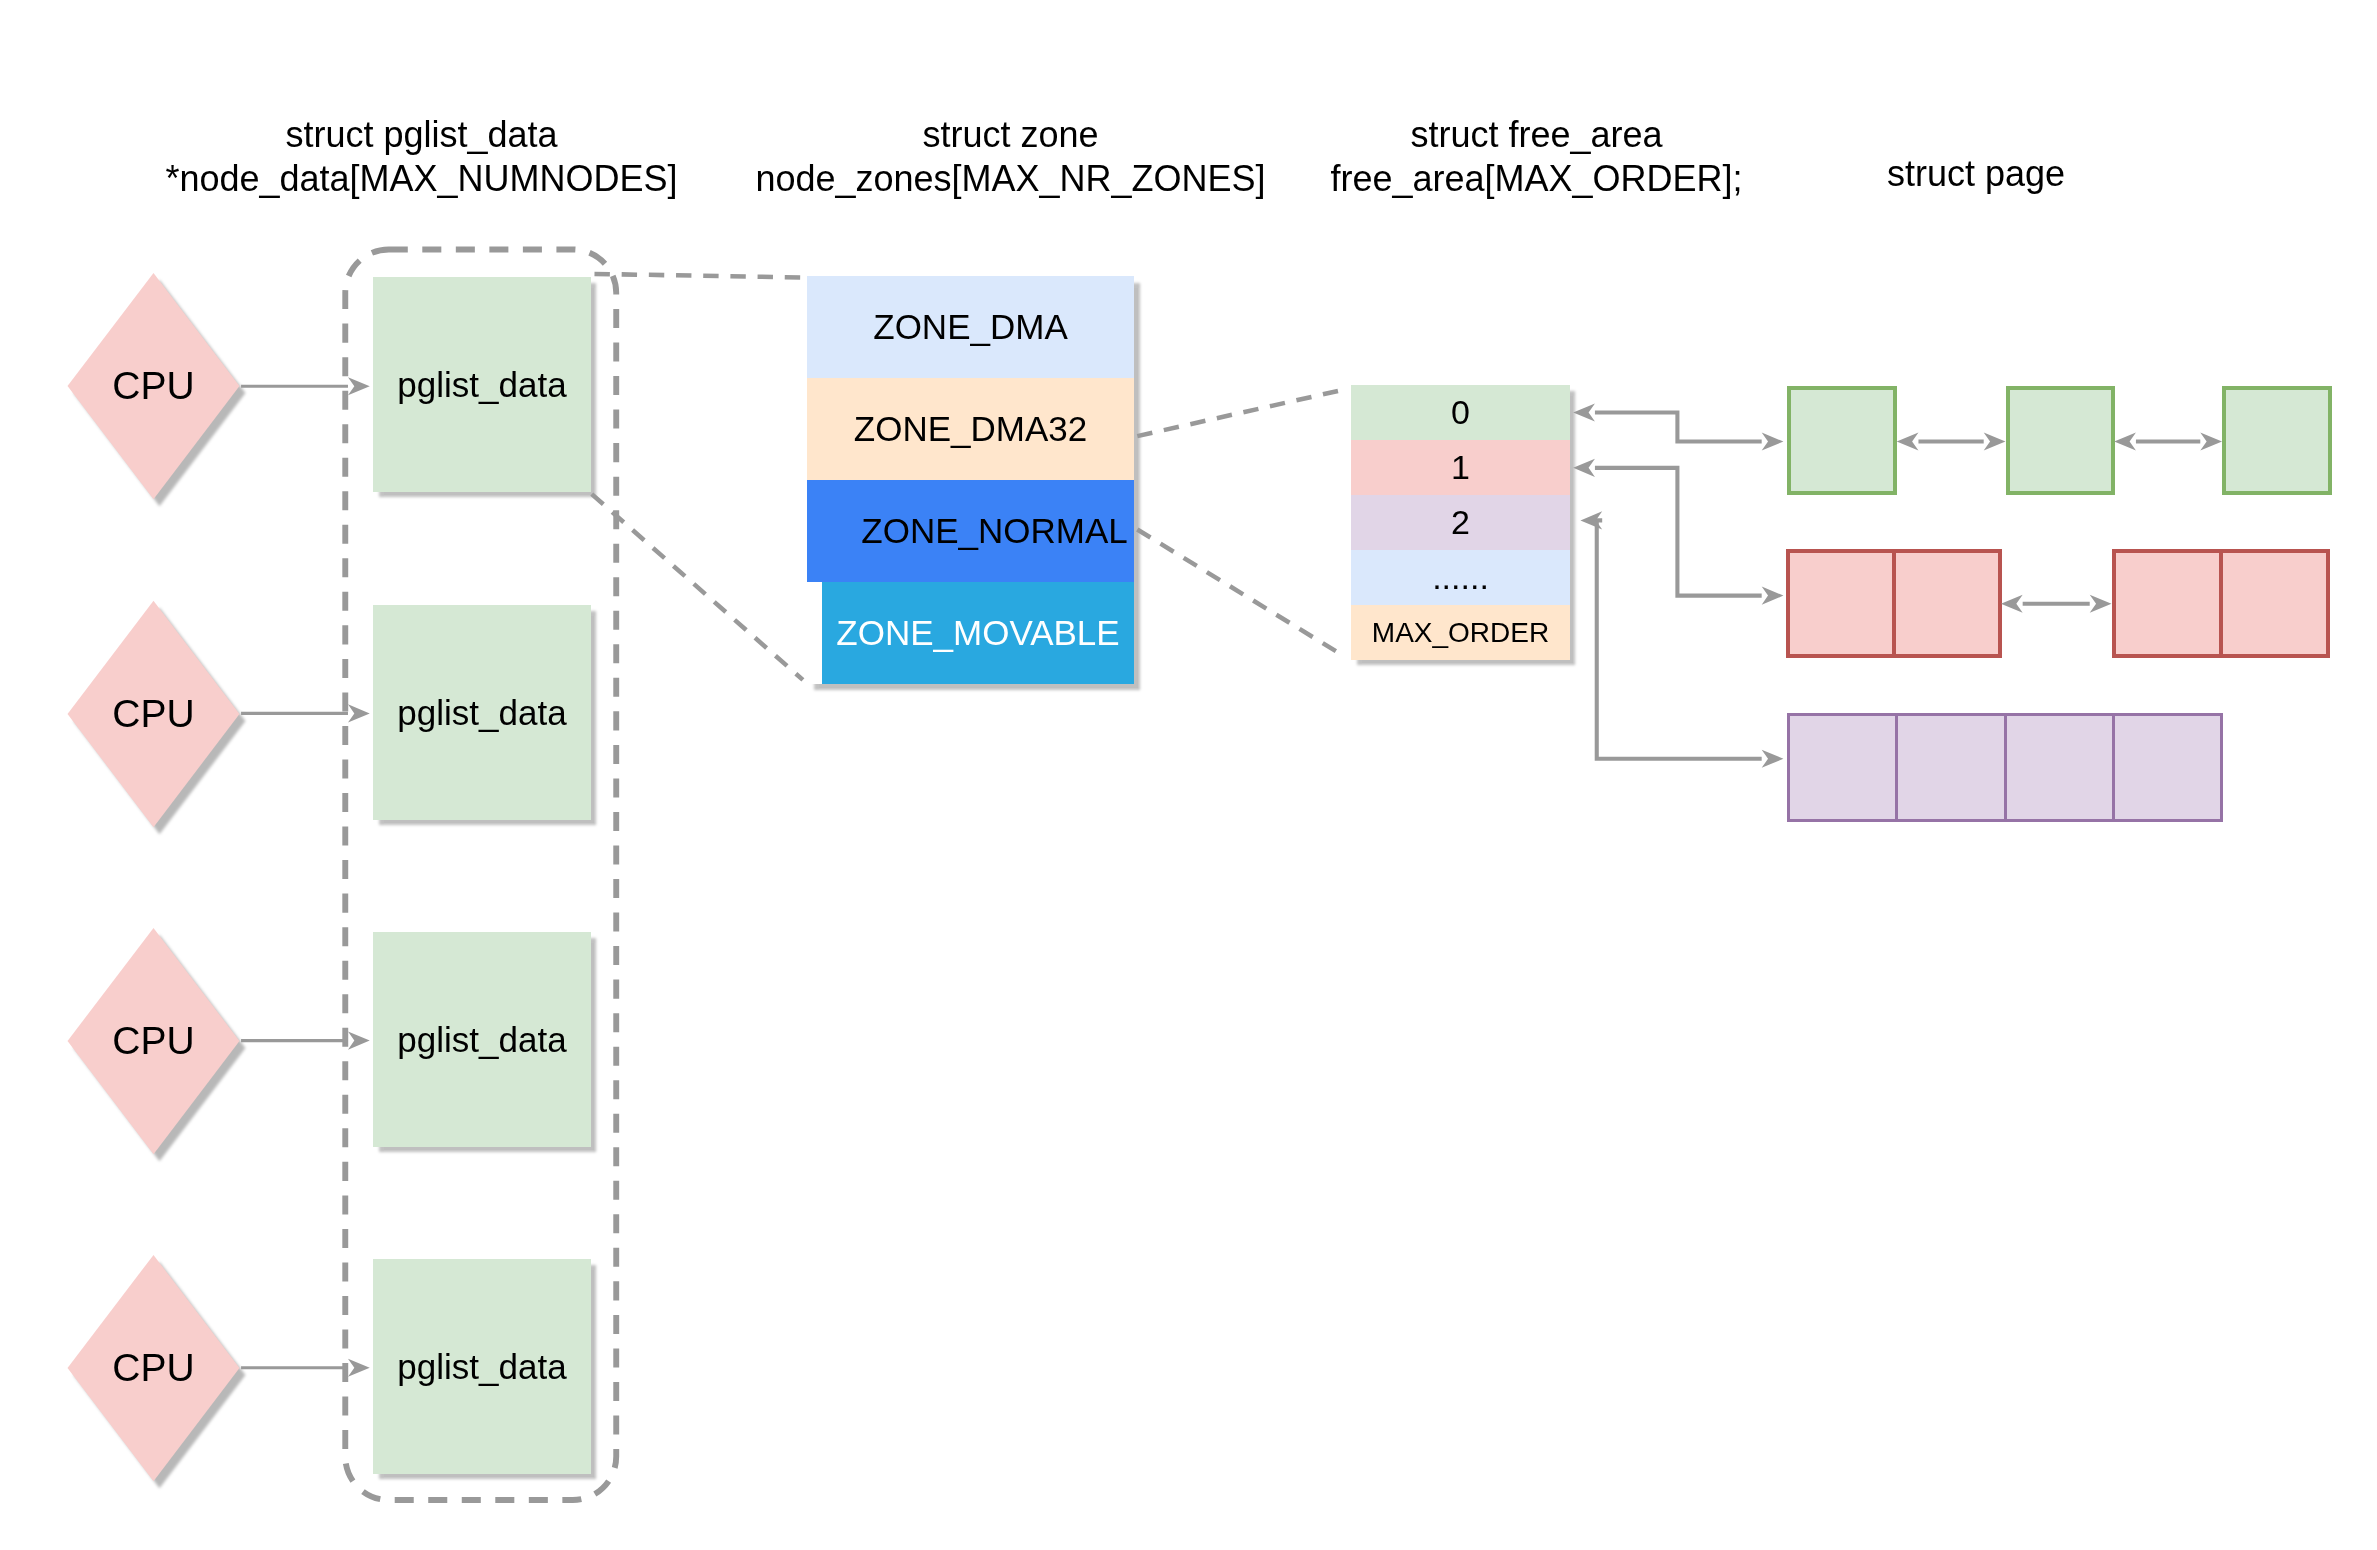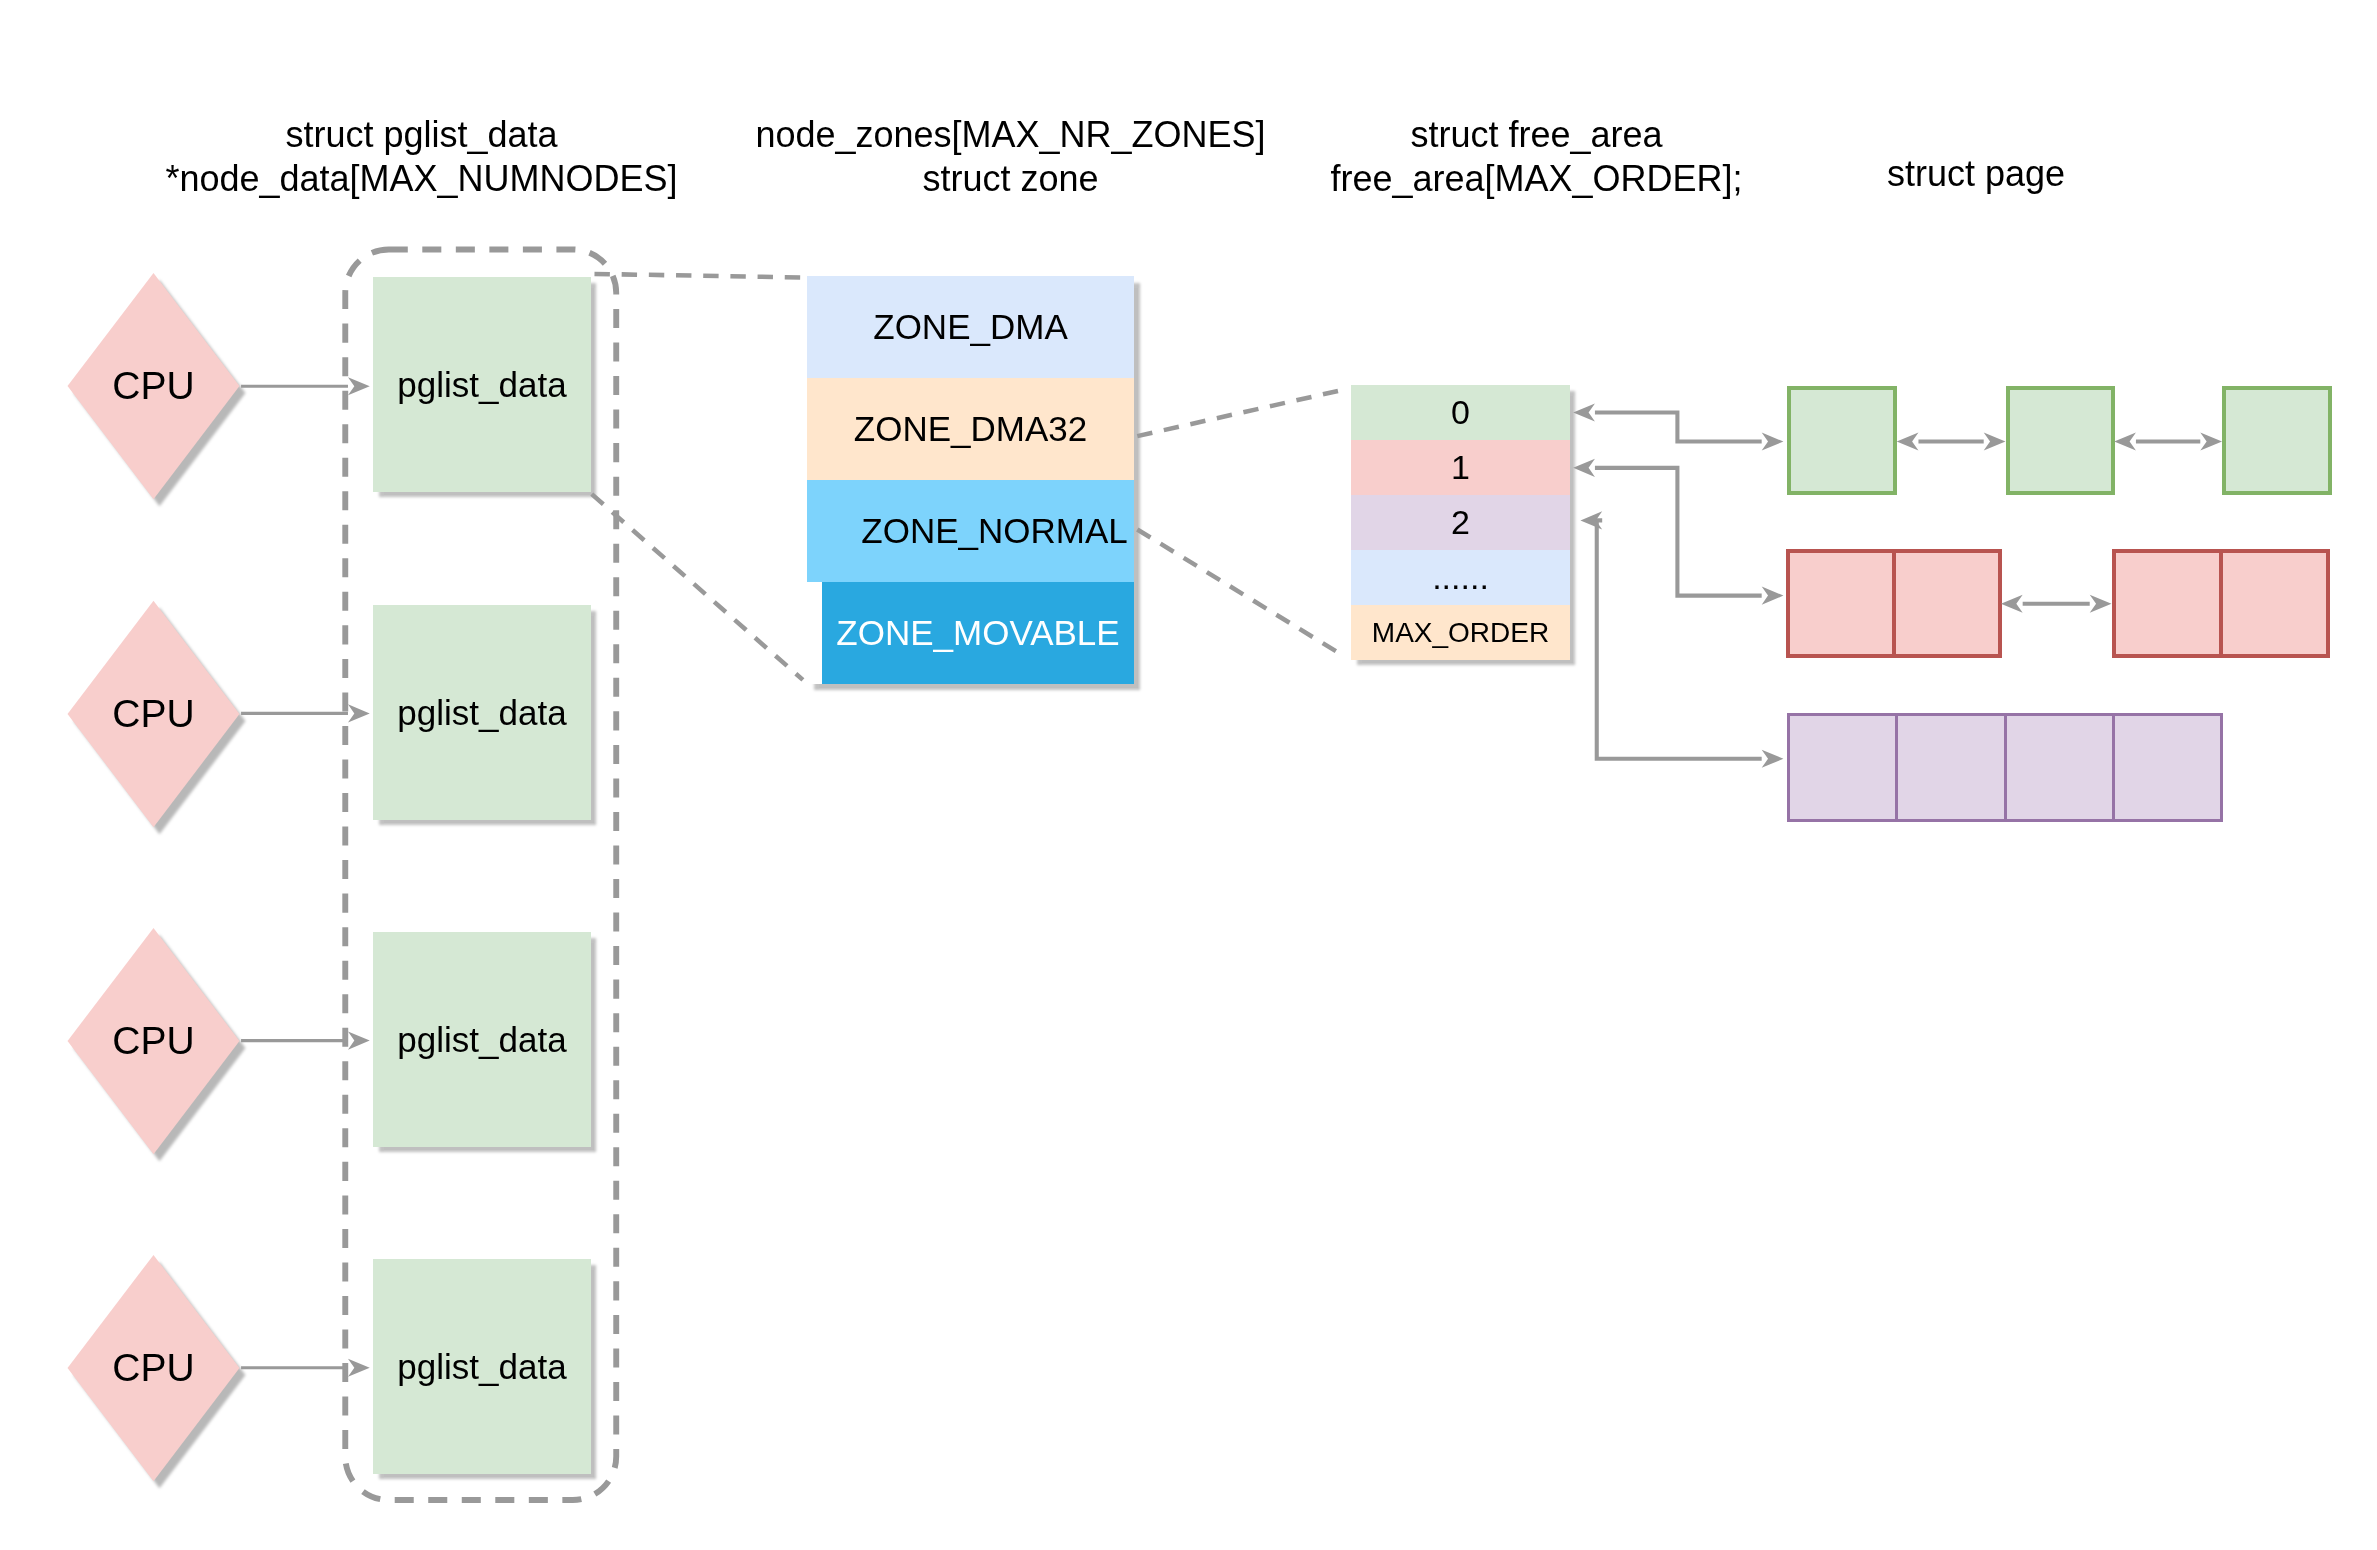--- a/index.html
+++ b/index.html
@@ -42,22 +42,22 @@
 </head>
 <body>
 
 <div class="stage">
 
   <div class="hdr" style="left:127px;top:113px;width:589px;">
     <div>struct pglist_data</div>
     <div>*node_data[MAX_NUMNODES]</div>
   </div>
   <div class="hdr" style="left:716px;top:113px;width:589px;">
+    <div>struct zone</div>
     <div>node_zones[MAX_NR_ZONES]</div>
-    <div>struct zone</div>
   </div>
   <div class="hdr" style="left:1242px;top:113px;width:589px;">
     <div>struct free_area</div>
     <div>free_area[MAX_ORDER];</div>
   </div>
   <div class="hdr" style="left:1772px;top:152px;width:408px;">
     <div>struct page</div>
   </div>
 
   <div class="cpu" style="top:268px;">
@@ -94,21 +94,21 @@
   <div class="pgbox" style="top:932px;">
     <span>pglist_data</span>
   </div>
   <div class="pgbox" style="top:1259px;">
     <span>pglist_data</span>
   </div>
 
   <div class="zone-stack">
     <div class="zrow" style="background-color: rgb(218, 232, 252); color: rgb(0, 0, 0);">ZONE_DMA</div>
     <div class="zrow" style="background-color: rgb(255, 230, 204); color: rgb(0, 0, 0);">ZONE_DMA32</div>
-    <div class="zrow" style="background-color: #7dd3fc; color: rgb(0, 0, 0); padding-left: 48px;">ZONE_NORMAL</div>
+    <div class="zrow" style="background-color: #3b82f6; color: rgb(0, 0, 0); padding-left: 48px;">ZONE_NORMAL</div>
     <div class="zrow" style="background-color: rgb(41, 168, 224); color: rgb(255, 255, 255); margin-left: 15px;">ZONE_MOVABLE</div>
   </div>
 
   <div class="fa-table">
     <div class="farow" style="background-color: rgb(213, 232, 212);">0</div>
     <div class="farow" style="background-color: rgb(248, 206, 204);">1</div>
     <div class="farow" style="background-color: rgb(225, 213, 231);">2</div>
     <div class="farow" style="background-color: rgb(218, 232, 252);">......</div>
     <div class="farow small" style="background-color: rgb(255, 230, 204);">MAX_ORDER</div>
   </div>

